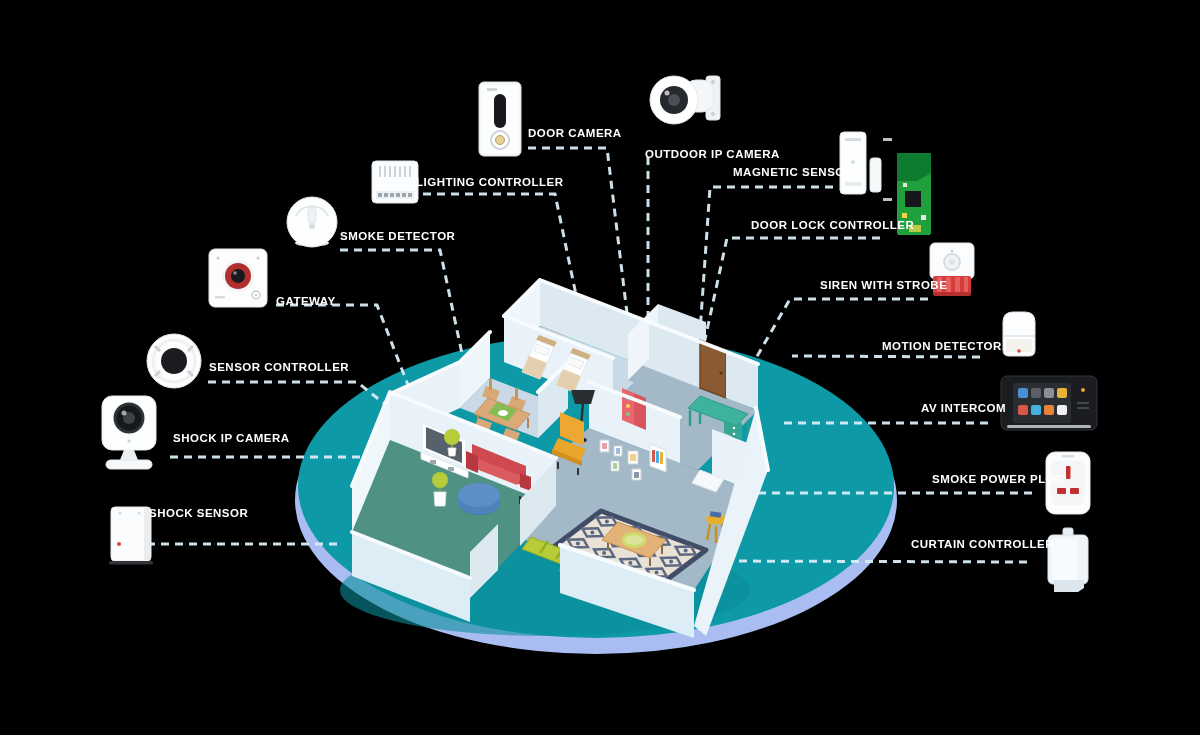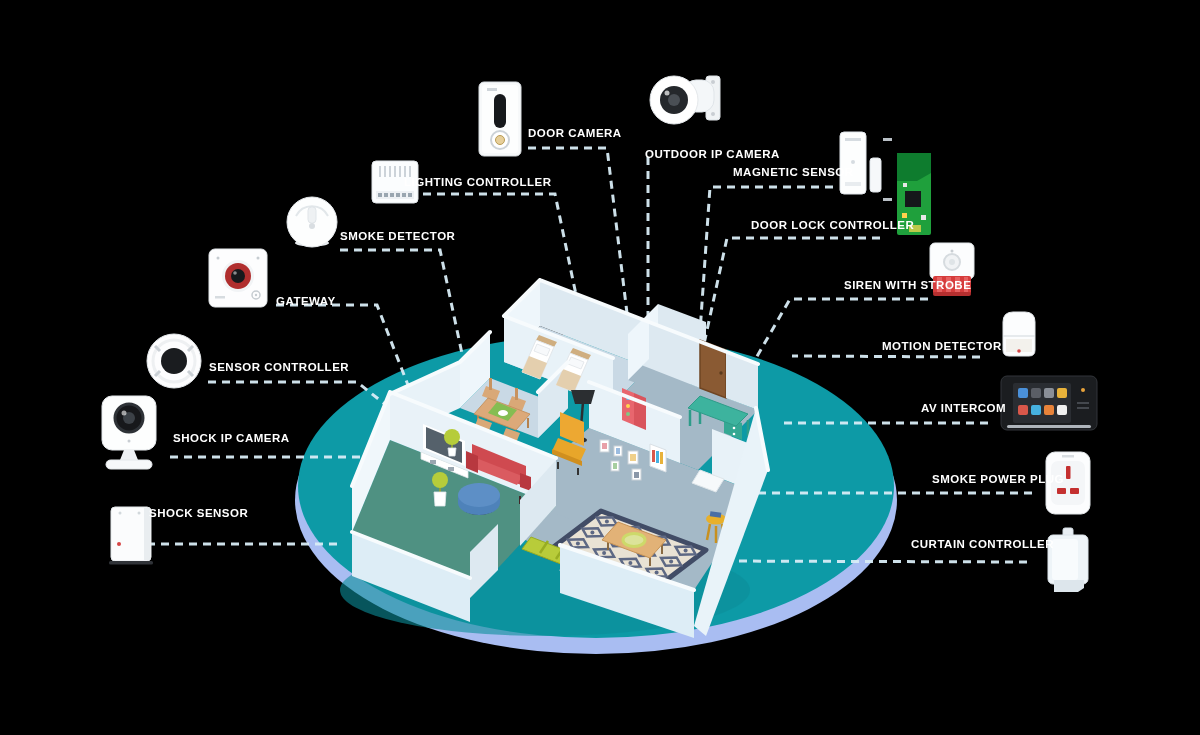--- a/index.html
+++ b/index.html
@@ -415,26 +415,26 @@
   <g transform="translate(1044,528)">
     <rect x="19" y="0" width="10" height="9" rx="2" fill="#e8eef3" stroke="#d6dfe6"></rect>
     <rect x="4" y="7" width="40" height="49" rx="5" fill="#eef4f8" stroke="#dce4ea"></rect>
     <rect x="8" y="11" width="26" height="41" rx="3" fill="#f8fbfd"></rect>
     <path d="M10,52 h30 v8 l-6,4 h-24 z" fill="#dde6ec"></path>
   </g>
 </svg>
 
   <div class="label" style="left:528px;top:127px">DOOR CAMERA</div>
   <div class="label" style="left:645px;top:148px">OUTDOOR IP CAMERA</div>
-  <div class="label" style="left:404px;top:176px">LIGHTING CONTROLLER</div>
+  <div class="label" style="left:416px;top:176px">LIGHTING CONTROLLER</div>
   <div class="label" style="left:733px;top:166px">MAGNETIC SENSOR</div>
   <div class="label" style="left:340px;top:230px">SMOKE DETECTOR</div>
   <div class="label" style="left:751px;top:219px">DOOR LOCK CONTROLLER</div>
   <div class="label" style="left:276px;top:295px">GATEWAY</div>
-  <div class="label" style="left:844px;top:279px">SIREN WITH STROBE</div>
+  <div class="label" style="left:820px;top:279px">SIREN WITH STROBE</div>
   <div class="label" style="left:209px;top:361px">SENSOR CONTROLLER</div>
   <div class="label" style="left:882px;top:340px">MOTION DETECTOR</div>
   <div class="label" style="left:921px;top:402px">AV INTERCOM</div>
   <div class="label" style="left:173px;top:432px">SHOCK IP CAMERA</div>
   <div class="label" style="left:932px;top:473px">SMOKE POWER PLUG</div>
   <div class="label" style="left:149px;top:507px">SHOCK SENSOR</div>
   <div class="label" style="left:911px;top:538px">CURTAIN CONTROLLER</div>
 </div>
 
 </body></html>

